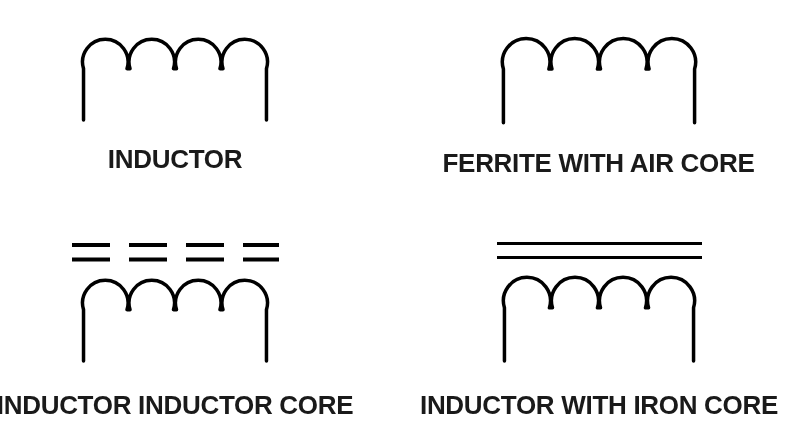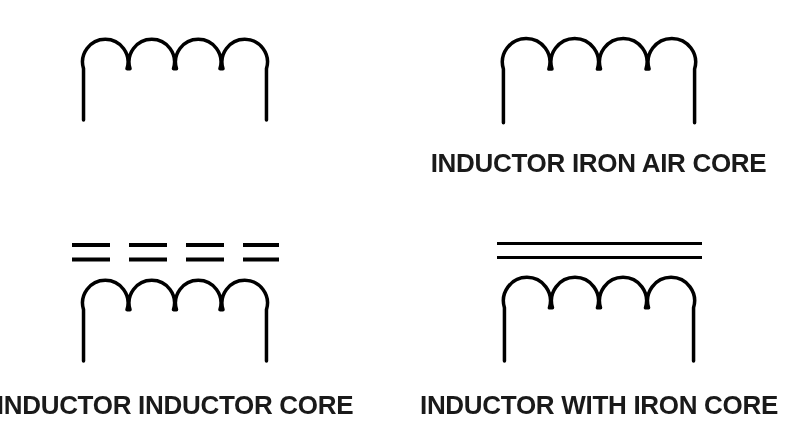--- a/index.html
+++ b/index.html
@@ -48,27 +48,28 @@
 </style>
 </head>
 <body>
 
 <div class="canvas">
 
   <div class="cell cell-tl">
     <svg class="coil" width="190" height="89" viewBox="0 0 191 90" aria-hidden="true">
       <path d="M 3 85 L 3 33 A 23 23 0 1 1 47 33 L 50 33 A 23 23 0 1 1 94 33 L 97 33 A 23 23 0 1 1 141 33 L 144 33 A 23 23 0 1 1 188 33 L 188 85" fill="none" stroke="#000000" stroke-width="3.5" stroke-linecap="round" stroke-linejoin="round"></path>
     </svg>
+    <div class="symbol-label">INDUCTOR</div>
   </div>
 
   <div class="cell cell-tr">
     <svg class="coil" width="198" height="93" viewBox="0 0 191 90" aria-hidden="true">
       <path d="M 3 85 L 3 33 A 23 23 0 1 1 47 33 L 50 33 A 23 23 0 1 1 94 33 L 97 33 A 23 23 0 1 1 141 33 L 144 33 A 23 23 0 1 1 188 33 L 188 85" fill="none" stroke="#000000" stroke-width="3.5" stroke-linecap="round" stroke-linejoin="round"></path>
     </svg>
-    <div class="symbol-label">INDUCTOR IRON AIR CORE</div>
+    <div class="symbol-label">FERRITE WITH AIR CORE</div>
   </div>
 
   <div class="cell cell-bl">
     <svg class="core-marking" width="211" height="21" viewBox="0 0 211 21" aria-hidden="true">
       <g stroke="#000000" stroke-width="4" stroke-linecap="butt">
         <line x1="2" y1="3" x2="40" y2="3"></line>
         <line x1="59" y1="3" x2="97" y2="3"></line>
         <line x1="116" y1="3" x2="154" y2="3"></line>
         <line x1="173" y1="3" x2="209" y2="3"></line>
         <line x1="2" y1="17.5" x2="40" y2="17.5"></line>

